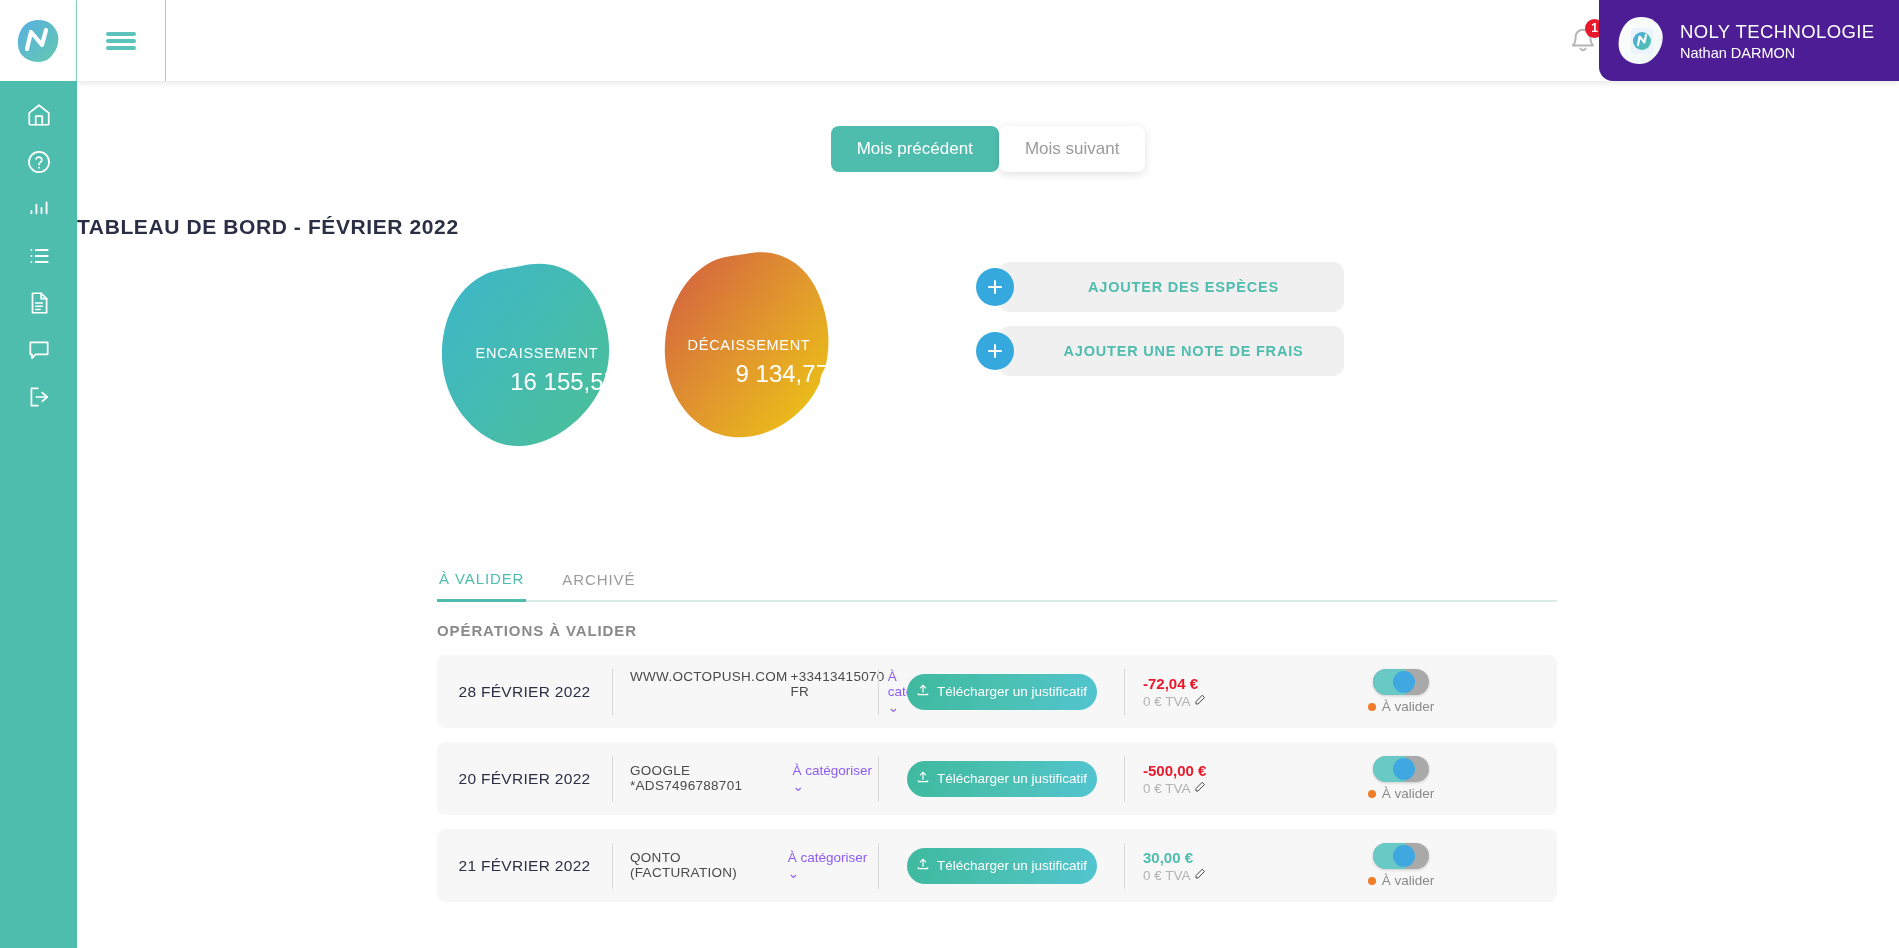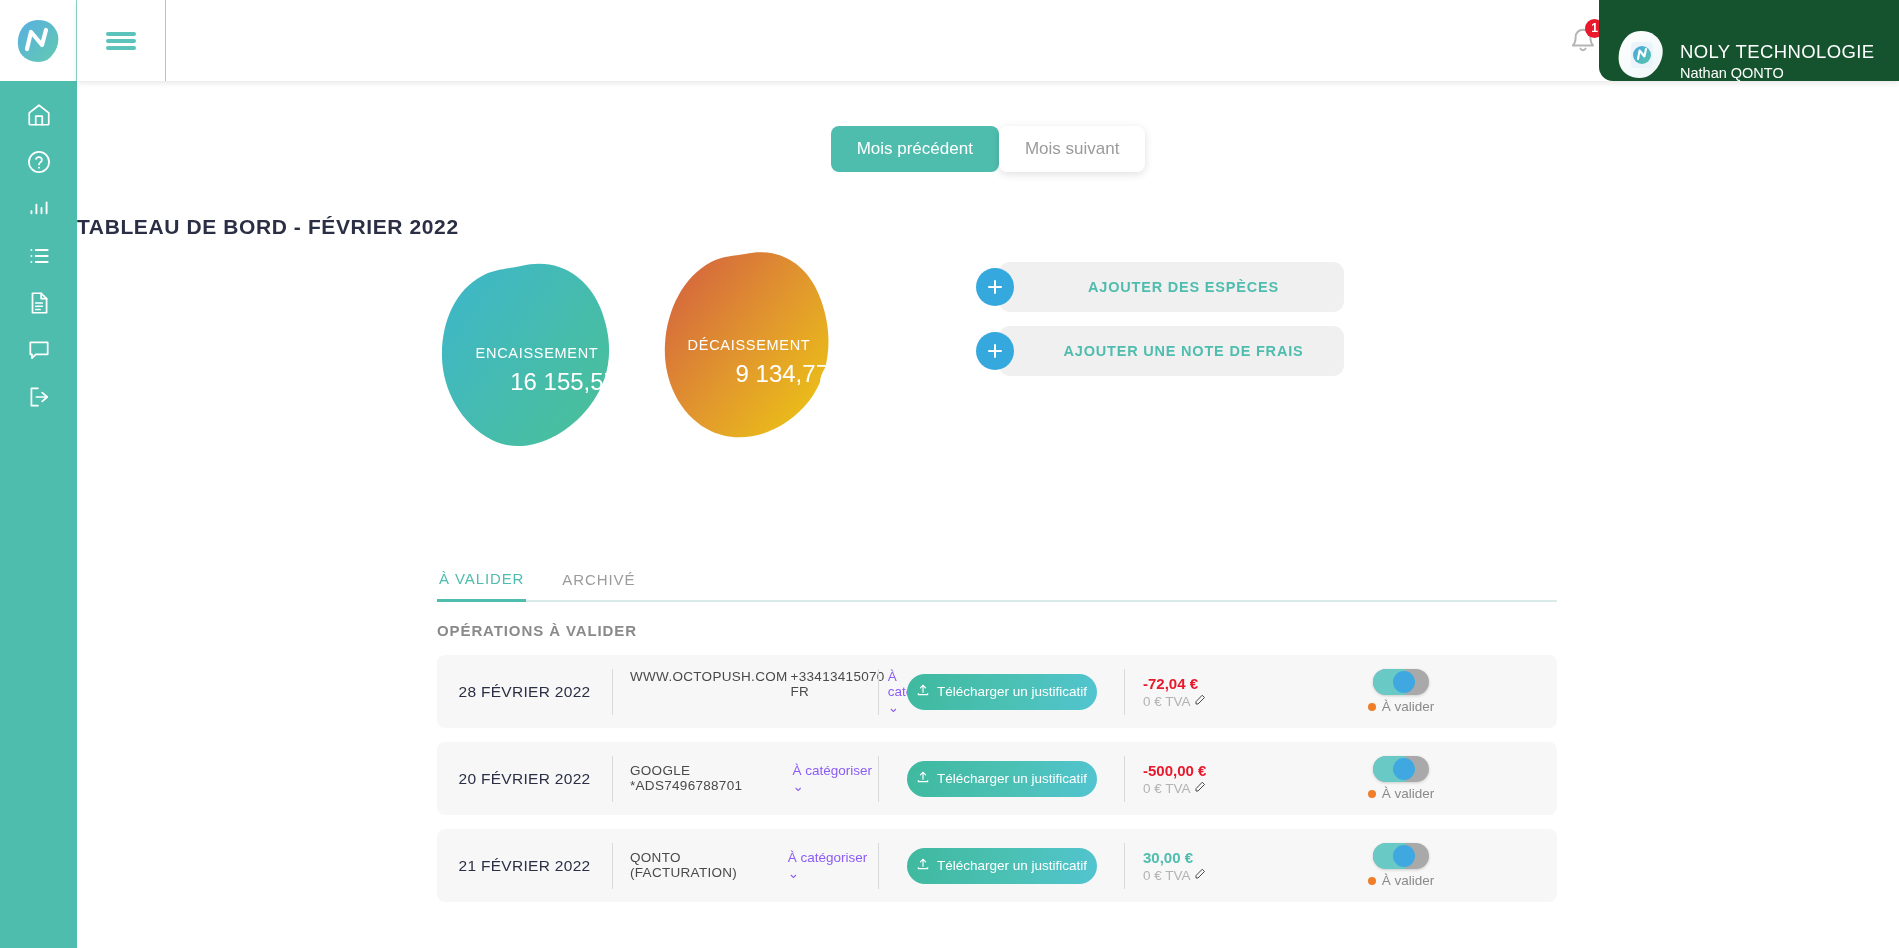--- a/index.html
+++ b/index.html
@@ -53,22 +53,22 @@
     width: 34px; height: 34px; cursor: pointer;
   }
   .bell-badge {
     position: absolute; right: -4px; top: -5px;
     width: 19px; height: 19px; border-radius: 50%;
     background: #e8192c; color: #fff; font-size: 12px; font-weight: bold;
     display: flex; align-items: center; justify-content: center;
   }
   .user-card {
     position: absolute; right: 0; top: 0; width: 300px; height: 81px;
-    background: #14532d; border-bottom-left-radius: 14px;
-    display: flex; align-items: flex-end; padding-left: 16px; gap: 13px;
+    background: #4c1d95; border-bottom-left-radius: 14px;
+    display: flex; align-items: center; padding-left: 16px; gap: 13px;
     cursor: pointer;
     margin-left: 28px;
   }
   .user-avatar { width: 52px; height: 52px; position: relative; flex: 0 0 auto; }
   .user-txt { display: flex; flex-direction: column; justify-content: center; }
   .user-company {
     color: #ffffff; font-size: 18.5px; letter-spacing: .4px;
     font-weight: 400; white-space: nowrap;
   }
   .user-name { color: #ffffff; font-size: 14.5px; margin-top: 2px; white-space: nowrap; }
@@ -317,21 +317,21 @@
             </linearGradient>
           </defs>
           <path d="M26 2 C37 2 44 8 47 17 C50 28 43 43 31 48 C21 51 9 47 5 37 C1 26 6 11 15 5 C18 3 22 2 26 2 Z" fill="url(#lg2)"></path>
           <rect x="16" y="13" width="22" height="26" rx="4" fill="#eaf3fb" opacity="0.9"></rect>
           <circle cx="27" cy="26" r="9" fill="url(#lg3)"></circle>
           <path d="M23 30 L24.6 21.5 L29.4 27.5 L31 20" stroke="#ffffff" stroke-width="2.1" fill="none" stroke-linecap="round" stroke-linejoin="round"></path>
         </svg>
       </div>
       <div class="user-txt">
         <span class="user-company">NOLY TECHNOLOGIE</span>
-        <span class="user-name">Nathan QONTO</span>
+        <span class="user-name">Nathan DARMON</span>
       </div>
     </div>
   </div>
 
   <div class="main">
 
     <div class="month-nav">
       <button class="btn-month-prev">Mois précédent</button>
       <button class="btn-month-next">Mois suivant</button>
     </div>

